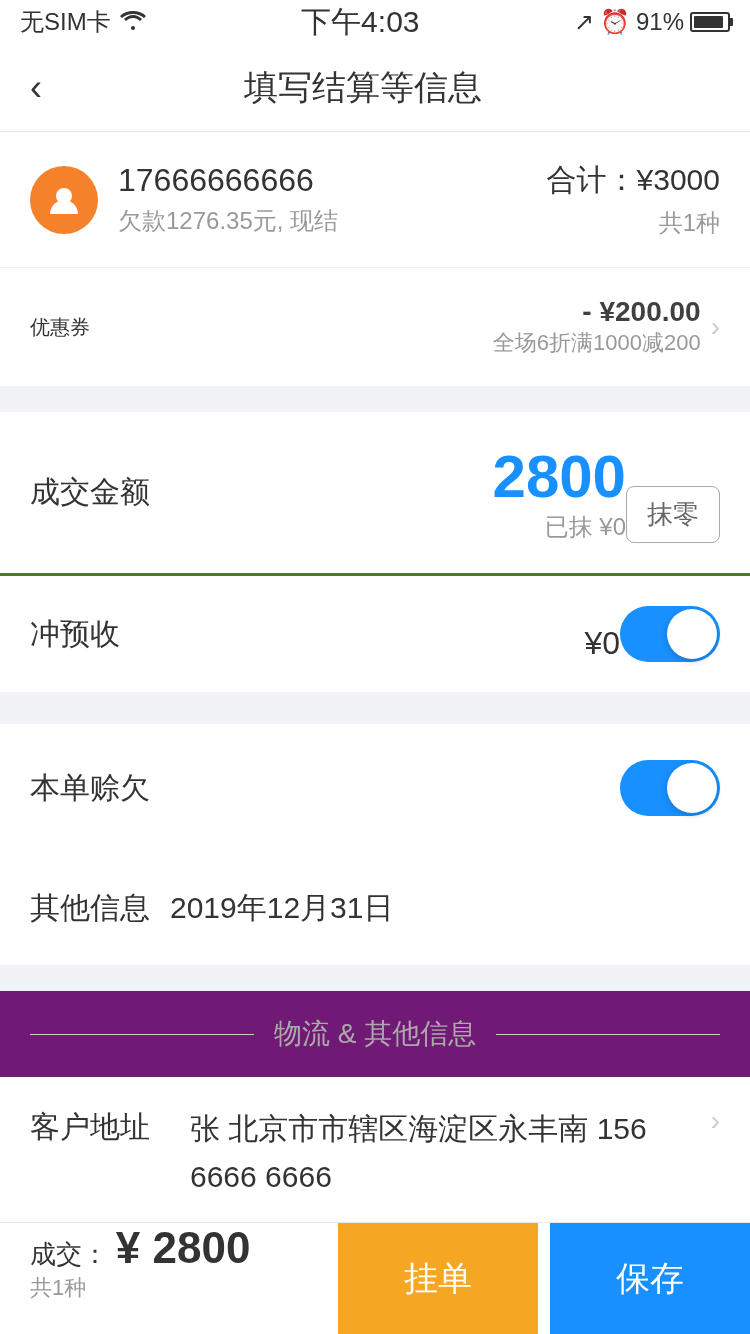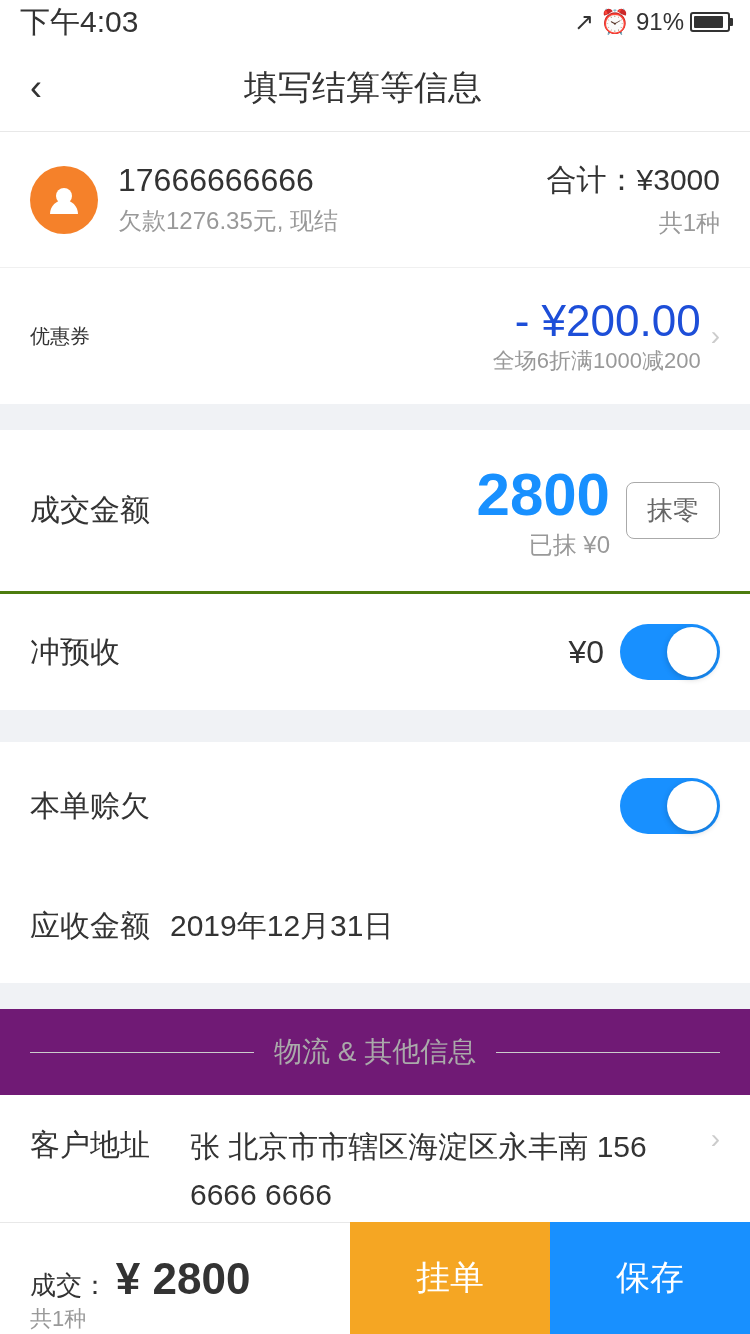--- a/index.html
+++ b/index.html
@@ -149,23 +149,23 @@
       font-size: 20px;
       color: #333;
       flex: 1;
     }
     .coupon-right {
       display: flex;
       align-items: center;
       gap: 10px;
     }
     .coupon-amount {
-      font-size: 44px;
-      color: #1d4ed8;
-      font-weight: 400;
+      font-size: 28px;
+      color: #404040;
+      font-weight: 700;
     }
     .coupon-detail {
       font-size: 22px;
       color: #999;
     }
     .chevron-right {
       font-size: 28px;
       color: #ccc;
     }
 
@@ -190,23 +190,23 @@
     .form-row:last-child { border-bottom: none; }
     .form-label {
       font-size: 30px;
       color: #333;
       width: 160px;
       flex-shrink: 0;
     }
     .form-value-area {
       flex: 1;
       display: flex;
-      align-items: center;
+      align-items: flex-end;
       justify-content: flex-end;
-      gap: 16px;
+      gap: 0;
     }
 
     
     .deal-amount {
       font-size: 60px;
       font-weight: 600;
       color: #1890ff;
     }
     .round-btn {
       border: 1px solid #aaa;
@@ -329,22 +329,23 @@
 
     
     .bottom-bar {
       position: fixed;
       bottom: 0;
       left: 0;
       width: 750px;
       height: 112px;
       background: #fff;
       display: flex;
-      align-items: flex-end;
+      align-items: flex-start;
       border-top: 1px solid #e8e8e8;
+      gap: 12px;
     }
     .bottom-summary {
       flex: 1;
       padding: 0 30px;
     }
     .bottom-deal-label {
       font-size: 26px;
       color: #333;
     }
     .bottom-deal-amount {
@@ -378,20 +379,30 @@
       font-size: 34px;
       font-weight: 500;
       color: #fff;
       cursor: pointer;
     }
   </style>
 </head>
 <body>
 
 <div class="status-bar">
+  <div class="status-left">
+    <span>无SIM卡</span>
+    <span>
+      <svg width="28" height="20" viewBox="0 0 28 20">
+        <path d="M14 16a2 2 0 110 4 2 2 0 010-4z" fill="#333"></path>
+        <path d="M7 11c1.9-1.9 4.5-3 7-3s5.1 1.1 7 3l2-2C20.7 6.7 17.5 5 14 5S7.3 6.7 5 9l2 2z" fill="#333"></path>
+        <path d="M1 6C4.3 2.7 8.9 1 14 1s9.7 1.7 13 5l-2 2C22 5.3 18.2 4 14 4S6 5.3 3 8L1 6z" fill="#333"></path>
+      </svg>
+    </span>
+  </div>
   <div class="status-center">下午4:03</div>
   <div class="status-right">
     <span>↗</span>
     <span>⏰</span>
     <span>91%</span>
     <div class="battery">
       <div class="battery-fill"></div>
     </div>
   </div>
 </div>
@@ -464,21 +475,21 @@
 
   <div class="card">
     <div class="credit-row">
       <div class="credit-label">本单赊欠</div>
       <div class="toggle">
         <div class="toggle-thumb"></div>
       </div>
     </div>
 
     <div class="due-row">
-      <div class="due-label">应收金额</div>
+      <div class="due-label">其他信息</div>
       <div class="due-value">2019年12月31日</div>
     </div>
   </div>
 
   <div class="separator"></div>
 
   <div class="section-header">
     <div class="section-header-line"></div>
     <span>物流 &amp; 其他信息</span>
     <div class="section-header-line"></div>

